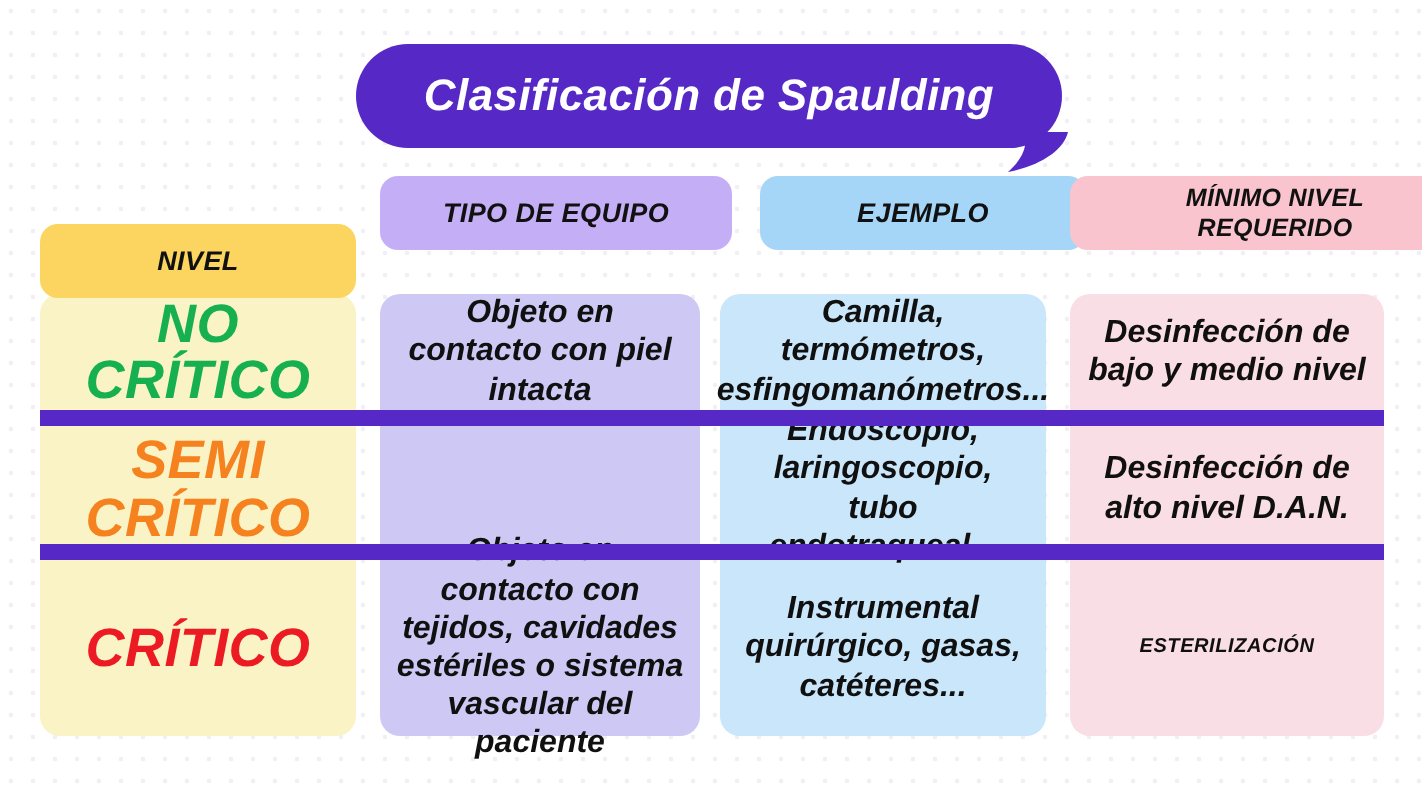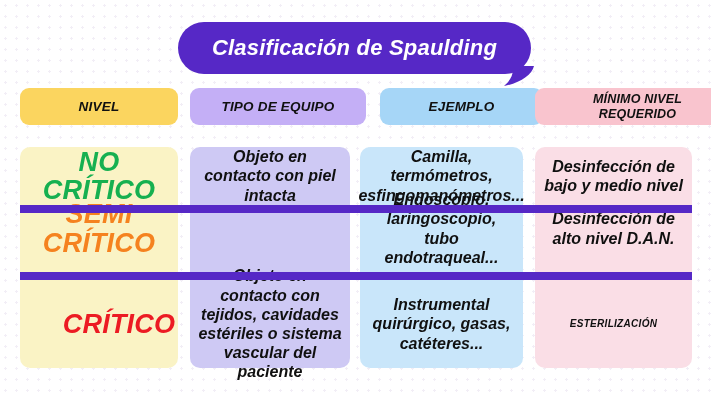--- a/index.html
+++ b/index.html
@@ -26,41 +26,41 @@
     color:#ffffff;font-size:22px;font-weight:bold;letter-spacing:.2px;
   }
   .bubble-tail{position:absolute;left:482px;top:66px;width:56px;height:20px;z-index:3;}
   
   .hdr{
     position:absolute;top:88px;height:37px;border-radius:9px;
     display:flex;align-items:center;justify-content:center;text-align:center;
     font-weight:bold;color:#111111;font-size:13.5px;letter-spacing:.2px;
     z-index:2;
   }
-  .hdr-nivel {left:20px; width:158px;background:#FBD55F;}
+  .hdr-nivel {left:20px; width:158px;background:#FBD55F;margin-top:24px;}
   .hdr-tipo  {left:190px;width:176px;background:#C4AFF6;}
   .hdr-ejemplo{left:380px;width:163px;background:#A6D6F7;}
   .hdr-minimo{left:535px;width:157px;background:#F9C4CE;font-size:12.5px;line-height:1.15;padding:0 24px;}
   
   .col{
     position:absolute;top:147px;height:221px;border-radius:10px;z-index:1;
   }
   .col-nivel  {left:20px; width:158px;background:#FAF3C5;}
   .col-tipo   {left:190px;width:160px;background:#CEC9F4;}
   .col-ejemplo{left:360px;width:163px;background:#C9E6FA;}
   .col-minimo {left:535px;width:157px;background:#FADEE6;}
   
   .cell{
     position:absolute;left:0;width:100%;
     display:flex;align-items:center;justify-content:center;text-align:center;
     font-weight:bold;color:#101010;font-size:16px;line-height:1.2;
     box-sizing:border-box;padding:2px 8px;
   }
   .r0{top:0;height:58px;}
-  .r1{top:52px;height:59px;}
+  .r1{top:68px;height:59px;}
   .r2{top:133px;height:88px;}
   .level{font-size:27px;line-height:1.05;letter-spacing:.2px;padding:2px 14px;}
   .minimo-caps{font-size:10px;letter-spacing:.3px;}
   
   .bar{
     position:absolute;left:20px;width:672px;height:8px;background:#5628C6;z-index:3;
   }
   .bar-1{top:205px;}
   .bar-2{top:272px;}
 </style>
@@ -85,21 +85,21 @@
   <div class="hdr hdr-ejemplo">
     <span>EJEMPLO</span>
   </div>
   <div class="hdr hdr-minimo">
     <span>MÍNIMO NIVEL REQUERIDO</span>
   </div>
 
   <div class="col col-nivel">
     <div class="cell r0 level" style="color: rgb(22, 176, 80);">NO CRÍTICO</div>
     <div class="cell r1 level" style="color: rgb(245, 130, 31);">SEMI CRÍTICO</div>
-    <div class="cell r2 level" style="color: rgb(236, 27, 35); margin-left: 20px;">CRÍTICO</div>
+    <div class="cell r2 level" style="color: rgb(236, 27, 35);">CRÍTICO</div>
   </div>
 
   <div class="col col-tipo">
     <div class="cell r0">Objeto en contacto con piel intacta</div>
     <div class="cell r2">Objeto en contacto con tejidos, cavidades estériles o sistema vascular del paciente</div>
   </div>
 
   <div class="col col-ejemplo">
     <div class="cell r0">Camilla, termómetros, esfingomanómetros...</div>
     <div class="cell r1">Endoscopio, laringoscopio, tubo endotraqueal...</div>

